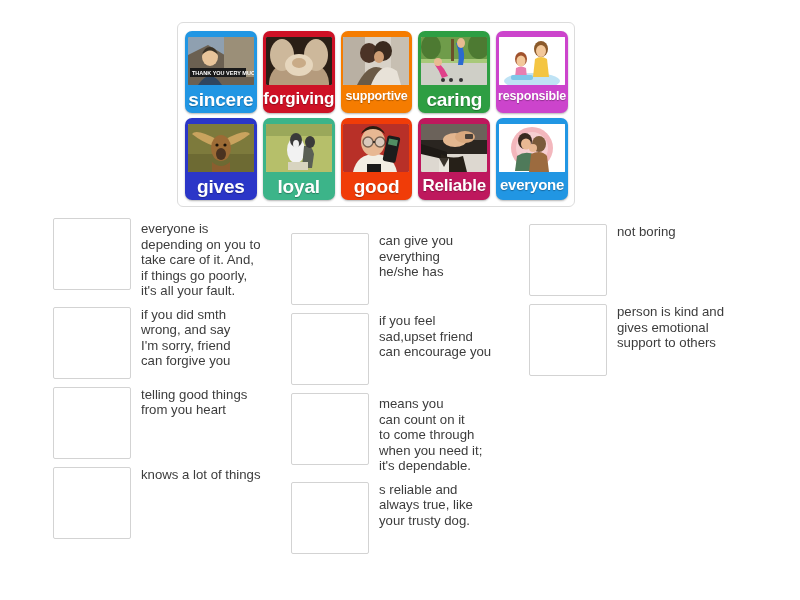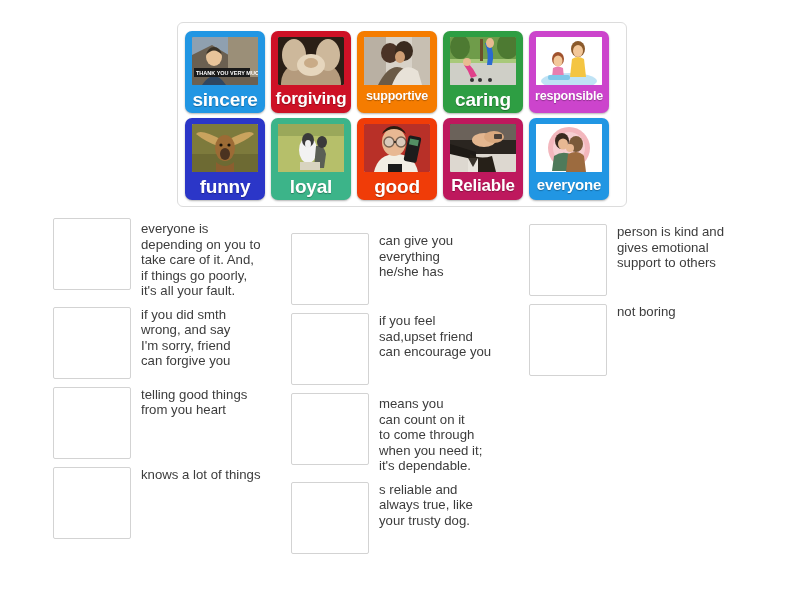--- a/index.html
+++ b/index.html
@@ -16,21 +16,21 @@
     width: 800px;
     height: 600px;
     background: #ffffff;
   }
 
   
   .tile-tray {
     position: absolute;
     left: 177px;
     top: 22px;
-    width: 450px;
+    width: 398px;
     height: 185px;
     border: 1px solid #dcdcdc;
     border-radius: 6px;
     background: #ffffff;
     padding: 8px 6px 6px 6px;
   }
   .tile-row {
     display: flex;
     justify-content: flex-start;
     gap: 6px;
@@ -223,21 +223,21 @@
             <rect x="0" y="30" width="66" height="18" fill="#6d6a33"></rect>
             <path d="M30 16 q-22 -12 -26 -6 q10 8 22 12 Z" fill="#c9a35e"></path>
             <path d="M36 16 q22 -12 26 -6 q-10 8 -22 12 Z" fill="#c9a35e"></path>
             <ellipse cx="33" cy="24" rx="10" ry="13" fill="#9c6b35"></ellipse>
             <ellipse cx="33" cy="30" rx="5" ry="6" fill="#4a3220"></ellipse>
             <circle cx="29" cy="21" r="1.6" fill="#1a1208"></circle>
             <circle cx="37" cy="21" r="1.6" fill="#1a1208"></circle>
             <path d="M24 38 q9 8 18 0 l0 10 l-18 0 Z" fill="#8b5e2f"></path>
           </svg>
         </div>
-        <div class="tile-label fs19">funny</div>
+        <div class="tile-label fs19">gives</div>
       </div>
 
       <div class="tile" style="background:#3cb489">
         <div class="tile-thumb">
           <svg viewBox="0 0 66 48" preserveAspectRatio="none">
             <rect width="66" height="48" fill="#b6bf6a"></rect>
             <rect x="0" y="0" width="66" height="12" fill="#9aa85a"></rect>
             <ellipse cx="30" cy="26" rx="9" ry="13" fill="#f2f2f2"></ellipse>
             <ellipse cx="30" cy="16" rx="6" ry="7" fill="#3a3a3a"></ellipse>
             <ellipse cx="30" cy="20" rx="3" ry="4" fill="#f0f0f0"></ellipse>
@@ -370,26 +370,26 @@
 always true, like
 your trusty dog.</div>
       </div>
 
     </div>
 
     <div class="ans-col col-3" style="padding-top:6px">
 
       <div class="ans-item">
         <div class="dropzone" style="height:72px"></div>
+        <div class="ans-text">not boring</div>
+      </div>
+
+      <div class="ans-item">
+        <div class="dropzone" style="height:72px"></div>
         <div class="ans-text">person is kind and
 gives emotional
 support to others</div>
       </div>
 
-      <div class="ans-item">
-        <div class="dropzone" style="height:72px"></div>
-        <div class="ans-text">not boring</div>
-      </div>
-
     </div>
 
   </div>
 </div>
 
 </body></html>

